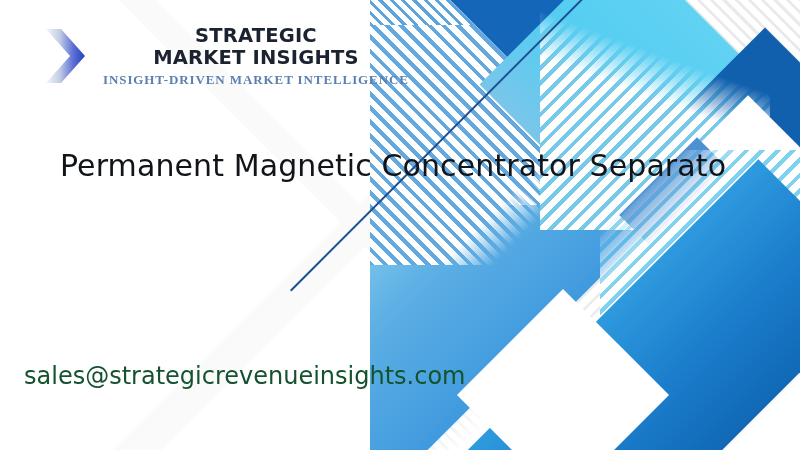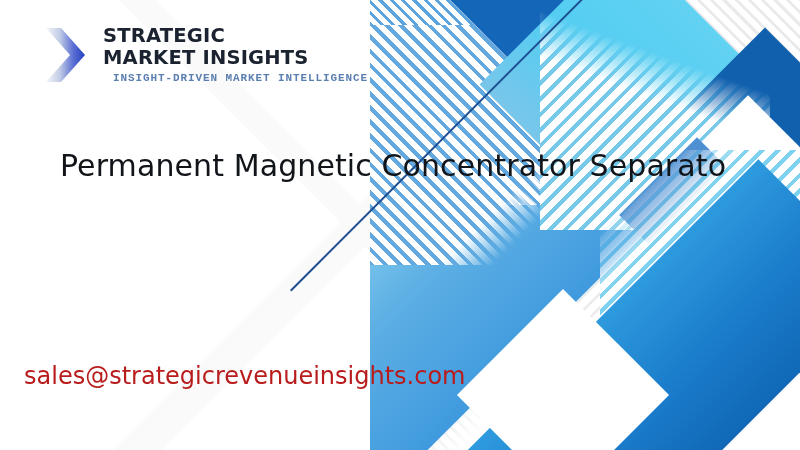--- a/index.html
+++ b/index.html
@@ -177,40 +177,39 @@
   
   .logo {
     position: absolute;
     left: 44px;
     top: 26px;
     display: flex;
     align-items: center;
     gap: 11px;
   }
   .logo-mark { width: 48px; height: 58px; display: block; }
-  .logo-text { line-height: 1; }
+  .logo-text { line-height: 1; text-align: center; }
   .logo-line1,
   .logo-line2 {
     font-family: "DejaVu Sans", sans-serif;
     font-weight: 700;
     font-size: 19.5px;
     letter-spacing: .2px;
     color: #1b2330;
     white-space: nowrap;
   }
   .logo-line2 { margin-top: 2px; }
   .logo-tagline {
     margin-top: 6px;
-    font-family: Liberation Mono, monospace;
+    font-family: Liberation Serif, serif;
     font-weight: 700;
-    font-size: 11px;
+    font-size: 13px;
     letter-spacing: .9px;
     color: #5b7fb0;
     white-space: nowrap;
-    margin-left: 10px;
   }
 
   
   .headline {
     position: absolute;
     left: 60px;
     top: 148px;
     width: 760px;
     font-family: "DejaVu Sans", sans-serif;
     font-size: 30px;
@@ -221,21 +220,21 @@
   }
 
   
   .email {
     position: absolute;
     left: 24px;
     top: 362px;
     font-family: "DejaVu Sans", sans-serif;
     font-size: 24px;
     font-weight: 400;
-    color: #b91c1c;
+    color: #14532d;
     white-space: nowrap;
   }
 </style>
 </head>
 <body>
 
 <div class="slide">
 
   <div class="bg-faint">
     <div class="fd fd-a"></div>

